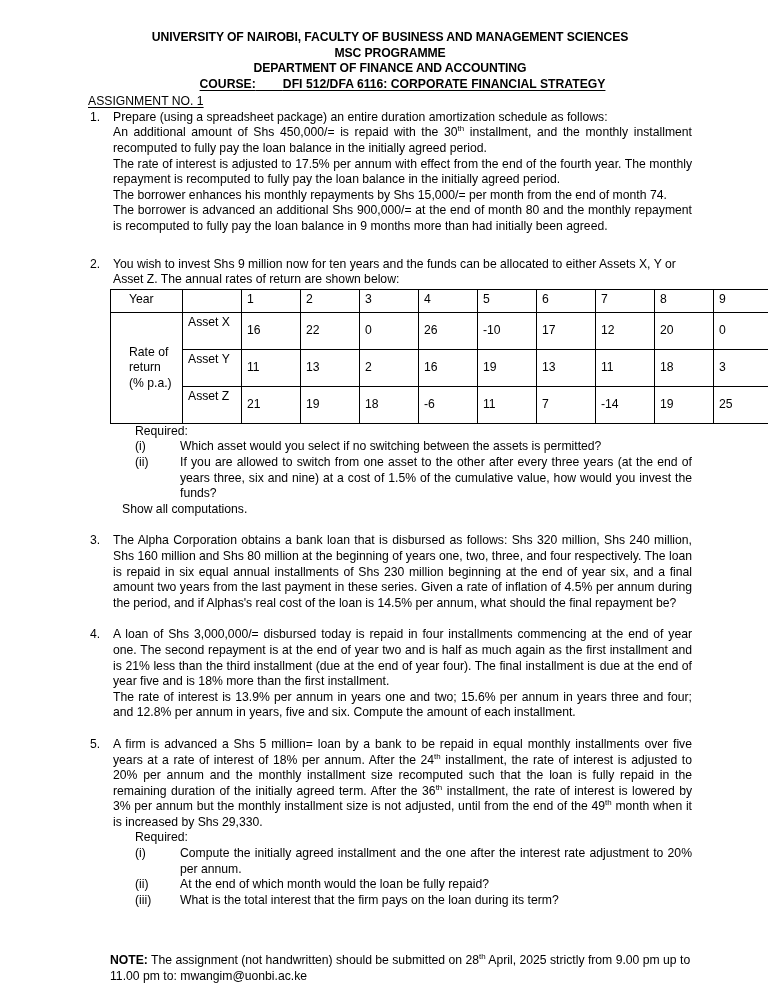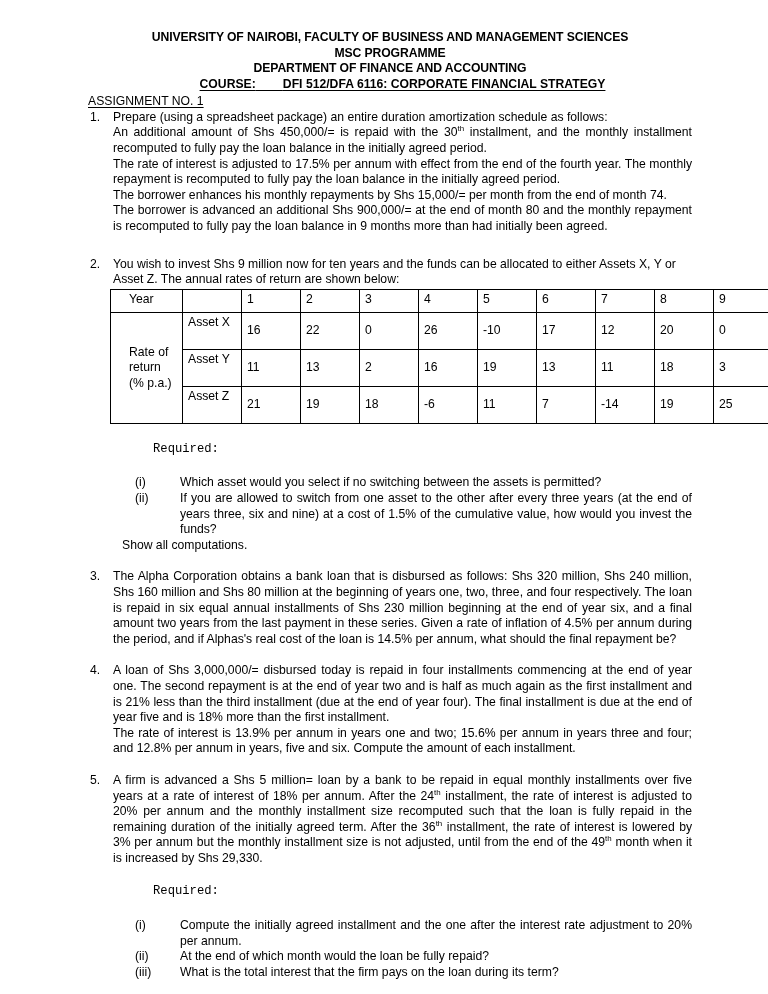--- a/index.html
+++ b/index.html
@@ -123,21 +123,21 @@
     vertical-align: top;
     padding-top: 2px;
   }
 
   
   .required-block {
     margin-left: 47px;
     font-size: 12.2px;
     line-height: 15.6px;
   }
-  .required-title { margin: 18px; font-family: Liberation Mono, monospace; }
+  .required-title { margin: 0; }
   .req-item {
     position: relative;
     padding-left: 45px;
     text-align: justify;
   }
   .req-item .rn {
     position: absolute;
     left: 0;
     top: 0;
   }

